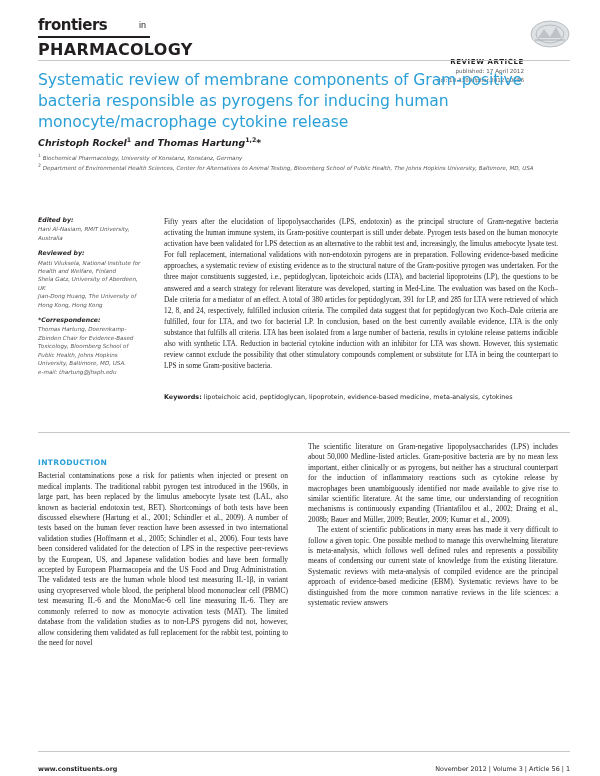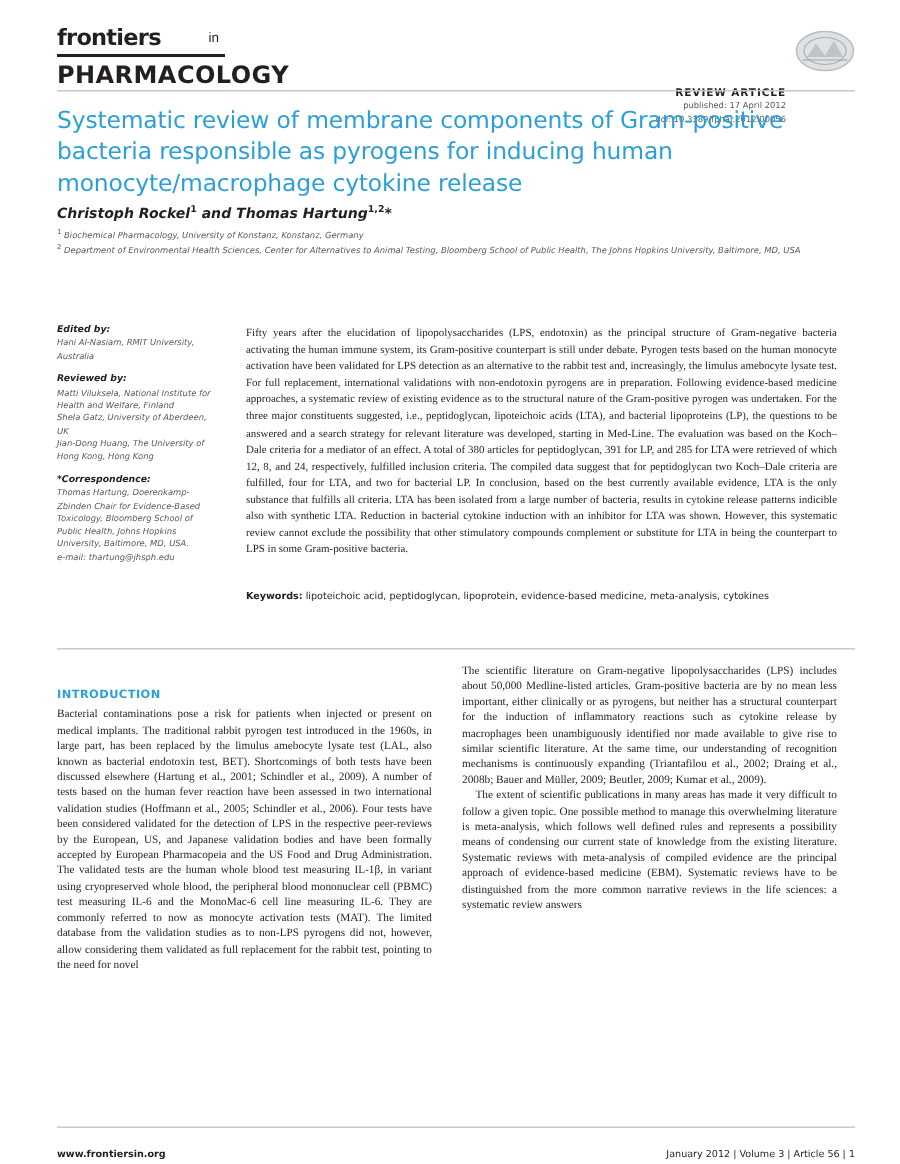--- a/index.html
+++ b/index.html
@@ -303,17 +303,17 @@
     <p>Bacterial contaminations pose a risk for patients when injected or present on medical implants. The traditional rabbit pyrogen test introduced in the 1960s, in large part, has been replaced by the limulus amebocyte lysate test (LAL, also known as bacterial endotoxin test, BET). Shortcomings of both tests have been discussed elsewhere (Hartung et al., 2001; Schindler et al., 2009). A number of tests based on the human fever reaction have been assessed in two international validation studies (Hoffmann et al., 2005; Schindler et al., 2006). Four tests have been considered validated for the detection of LPS in the respective peer-reviews by the European, US, and Japanese validation bodies and have been formally accepted by European Pharmacopeia and the US Food and Drug Administration. The validated tests are the human whole blood test measuring IL-1β, in variant using cryopreserved whole blood, the peripheral blood mononuclear cell (PBMC) test measuring IL-6 and the MonoMac-6 cell line measuring IL-6. They are commonly referred to now as monocyte activation tests (MAT). The limited database from the validation studies as to non-LPS pyrogens did not, however, allow considering them validated as full replacement for the rabbit test, pointing to the need for novel</p>
   </div>
 
   <div class="col col-right">
     <p>The scientific literature on Gram-negative lipopolysaccharides (LPS) includes about 50,000 Medline-listed articles. Gram-positive bacteria are by no mean less important, either clinically or as pyrogens, but neither has a structural counterpart for the induction of inflammatory reactions such as cytokine release by macrophages been unambiguously identified nor made available to give rise to similar scientific literature. At the same time, our understanding of recognition mechanisms is continuously expanding (Triantafilou et al., 2002; Draing et al., 2008b; Bauer and Müller, 2009; Beutler, 2009; Kumar et al., 2009).</p>
     <p>The extent of scientific publications in many areas has made it very difficult to follow a given topic. One possible method to manage this overwhelming literature is meta-analysis, which follows well defined rules and represents a possibility means of condensing our current state of knowledge from the existing literature. Systematic reviews with meta-analysis of compiled evidence are the principal approach of evidence-based medicine (EBM). Systematic reviews have to be distinguished from the more common narrative reviews in the life sciences: a systematic review answers</p>
   </div>
 
   <div class="footer-rule"></div>
   <div class="footer">
-    <span class="footer-left">www.frontiersin.org</span>
-    <span class="footer-right">January 2012 | Volume 3 | Article 56 | 1</span>
+    <span class="footer-left">www.constituents.org</span>
+    <span class="footer-right">November 2012 | Volume 3 | Article 56 | 1</span>
   </div>
 
 </div>
 
 </body></html>

